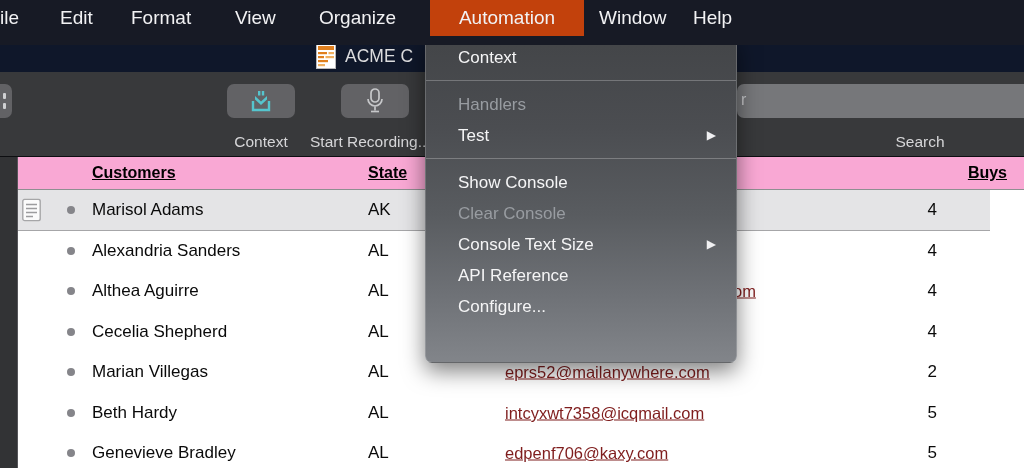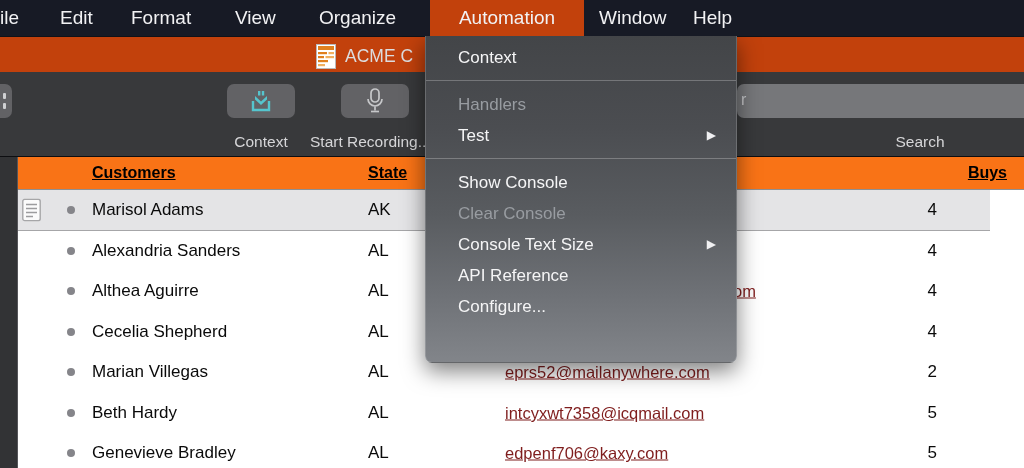--- a/index.html
+++ b/index.html
@@ -4,42 +4,42 @@
 <style>
   html,body{margin:0;padding:0;}
   body{
     width:1024px;height:468px;position:relative;overflow:hidden;
     font-family:"Liberation Sans","DejaVu Sans",sans-serif;
     background:#ffffff;
     -webkit-font-smoothing:antialiased;
   }
   
   .menubar{
-    position:absolute;left:0;top:0;width:1024px;height:36px;
+    position:absolute;left:0;top:0;width:1024px;height:45px;
     background:#171a25;z-index:40;
   }
   .menubar .mitem{
     position:absolute;top:0;height:36px;line-height:36px;
     color:#f2f2f4;font-size:19px;white-space:nowrap;
   }
   .mi-file{left:0;}
   .mi-edit{left:60px;}
   .mi-format{left:131px;}
   .mi-view{left:235px;}
   .mi-organize{left:319px;}
   .mi-window{left:599px;}
   .mi-help{left:693px;}
   .mi-automation{
     left:430px;width:154px;text-align:center;
     background:#c2410c;color:#ffffff;
   }
   
   .titlebar{
     position:absolute;left:0;top:36px;width:1024px;height:36px;
-    background:#c2410c;border-top:1px solid #101218;box-sizing:border-box;
+    background:#0f172a;border-top:1px solid #101218;box-sizing:border-box;
     z-index:5;
   }
   .title-group{position:absolute;left:316px;top:4px;height:30px;display:flex;align-items:center;}
   .title-doc-icon{width:20px;height:25px;margin-right:9px;}
   .window-title{color:#dddddе;color:#dcdcde;font-size:17.5px;}
   
   .toolbar{
     position:absolute;left:0;top:72px;width:1024px;height:85px;
     background:#38393b;border-bottom:1px solid #0d0e11;box-sizing:border-box;
     z-index:5;
@@ -71,21 +71,21 @@
   .leftstrip{
     position:absolute;left:0;top:157px;width:18px;height:311px;
     background:#323335;border-right:1px solid #56565a;box-sizing:border-box;
   }
   .tablearea{
     position:absolute;left:18px;top:157px;width:1006px;height:311px;
     background:#ffffff;z-index:1;
   }
   .thead{
     position:absolute;left:0;top:0;width:1006px;height:33px;
-    background:#f97316;border-bottom:1px solid #8f8f91;box-sizing:border-box;
+    background:#f9a8d4;border-bottom:1px solid #8f8f91;box-sizing:border-box;
   }
   .th{position:absolute;top:7px;font-size:16px;font-weight:bold;color:#000;text-decoration:underline;}
   .th-customers{left:74px;}
   .th-state{left:350px;}
   .th-buys{right:17px;}
   .rows{position:absolute;left:0;top:33px;width:1006px;}
   .row{position:relative;width:972px;height:40.5px;background:#ffffff;}
   .row.selected{background:#e4e4e6;border-bottom:1px solid #a6a6a8;box-sizing:border-box;}
   .cell{position:absolute;top:50%;transform:translateY(-50%);font-size:17px;color:#0a0a0a;white-space:nowrap;}
   .cell-docicon{left:4px;}

